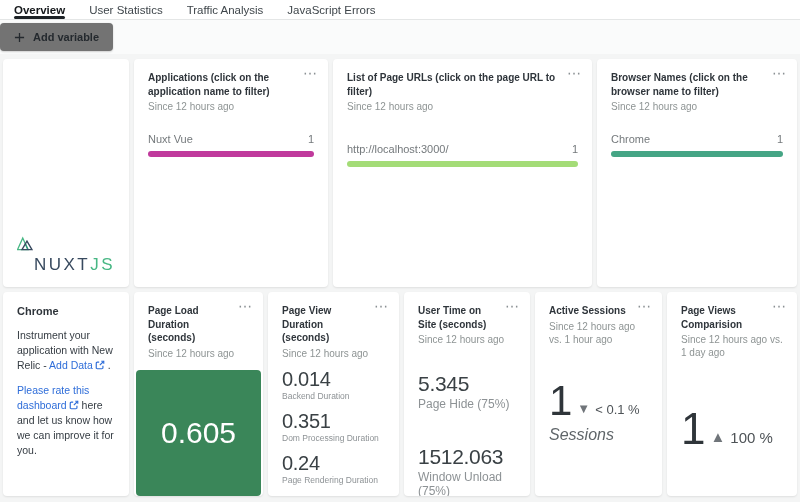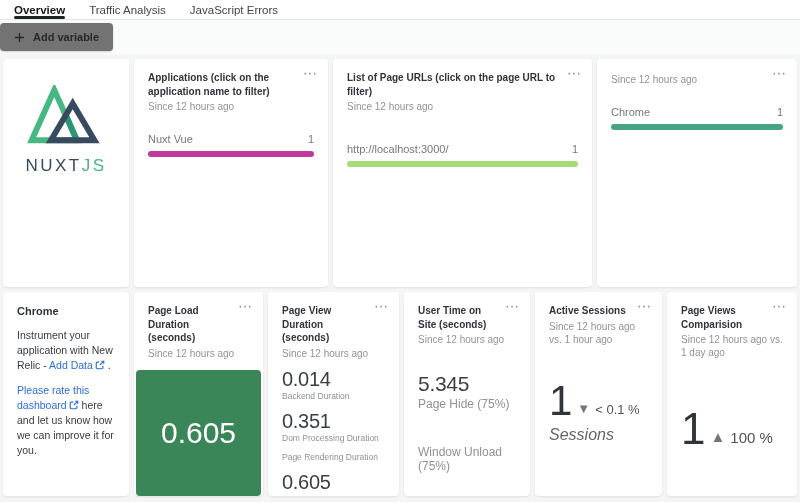--- a/index.html
+++ b/index.html
@@ -45,21 +45,21 @@
           color:#8a9093; cursor:pointer; letter-spacing:1px; }
 
   
   .bar-table { margin-top:20px; }
   .bar-table.mt-lg { margin-top:30px; }
   .bar-head { display:flex; justify-content:space-between; font-size:11px; color:#74797c; }
   .bar-name { cursor:pointer; }
   .bar { height:6px; border-radius:3px; margin-top:6px; }
 
   
-  .logo-card { display:flex; flex-direction:column; align-items:center; padding-top:26px; }
+  .logo-card { display:flex; flex-direction:row; align-items:flex-end; padding-top:26px; }
   .wordmark { margin-top:9px; font-size:17px; letter-spacing:2.5px; font-weight:400; }
 
   
   .flexcol { display:flex; flex-direction:column; }
   .billboard { flex:1; margin:10px -12px -12px; border-radius:4px;
                display:flex; align-items:center; justify-content:center;
                color:#fff; font-size:30px; }
 
   
   .metrics { margin-top:8px; }
@@ -89,20 +89,23 @@
   .ext { margin-left:2px; vertical-align:-1px; }
 </style>
 </head>
 <body>
 
 <nav class="tabbar">
   <div class="tab active">
       <span>Overview</span>
     </div>
   <div class="tab">
+      <span>User Statistics</span>
+    </div>
+  <div class="tab">
       <span>Traffic Analysis</span>
     </div>
   <div class="tab">
       <span>JavaScript Errors</span>
     </div>
 </nav>
 
 <div class="varbar">
   <button class="chip" style="border:none;">
     <svg width="11" height="11" viewBox="0 0 12 12">
@@ -147,20 +150,21 @@
       <div class="bar-table mt-lg">
         <div class="bar-head">
           <span class="bar-name">http://localhost:3000/</span>
           <span>1</span>
         </div>
         <div class="bar" style="background: rgb(164, 220, 119);"></div>
       </div>
     </div>
 
     <div class="card">
+      <div class="card-title">Browser Names (click on the browser name to filter)</div>
       <div class="card-sub">Since 12 hours ago</div>
       <span class="menu-dots">⋯</span>
       <div class="bar-table">
         <div class="bar-head">
           <span class="bar-name">Chrome</span>
           <span>1</span>
         </div>
         <div class="bar" style="background: rgb(69, 165, 133);"></div>
       </div>
     </div>
@@ -198,37 +202,39 @@
       <div class="metrics">
         <div class="metric">
           <div class="v">0.014</div>
           <div class="l">Backend Duration</div>
         </div>
         <div class="metric">
           <div class="v">0.351</div>
           <div class="l">Dom Processing Duration</div>
         </div>
         <div class="metric">
+          <div class="v">0.24</div>
           <div class="l">Page Rendering Duration</div>
         </div>
         <div class="metric">
           <div class="v">0.605</div>
         </div>
       </div>
     </div>
 
     <div class="card">
       <div class="card-title">User Time on Site (seconds)</div>
       <div class="card-sub">Since 12 hours ago</div>
       <span class="menu-dots">⋯</span>
       <div class="metric metric-lg1">
         <div class="v">5.345</div>
         <div class="l">Page Hide (75%)</div>
       </div>
       <div class="metric metric-lg2">
+        <div class="v">1512.063</div>
         <div class="l">Window Unload (75%)</div>
       </div>
     </div>
 
     <div class="card">
       <div class="card-title">Active Sessions</div>
       <div class="card-sub">Since 12 hours ago vs. 1 hour ago</div>
       <span class="menu-dots">⋯</span>
       <div class="cmp cmp-sessions">
         <span class="big">1</span>

